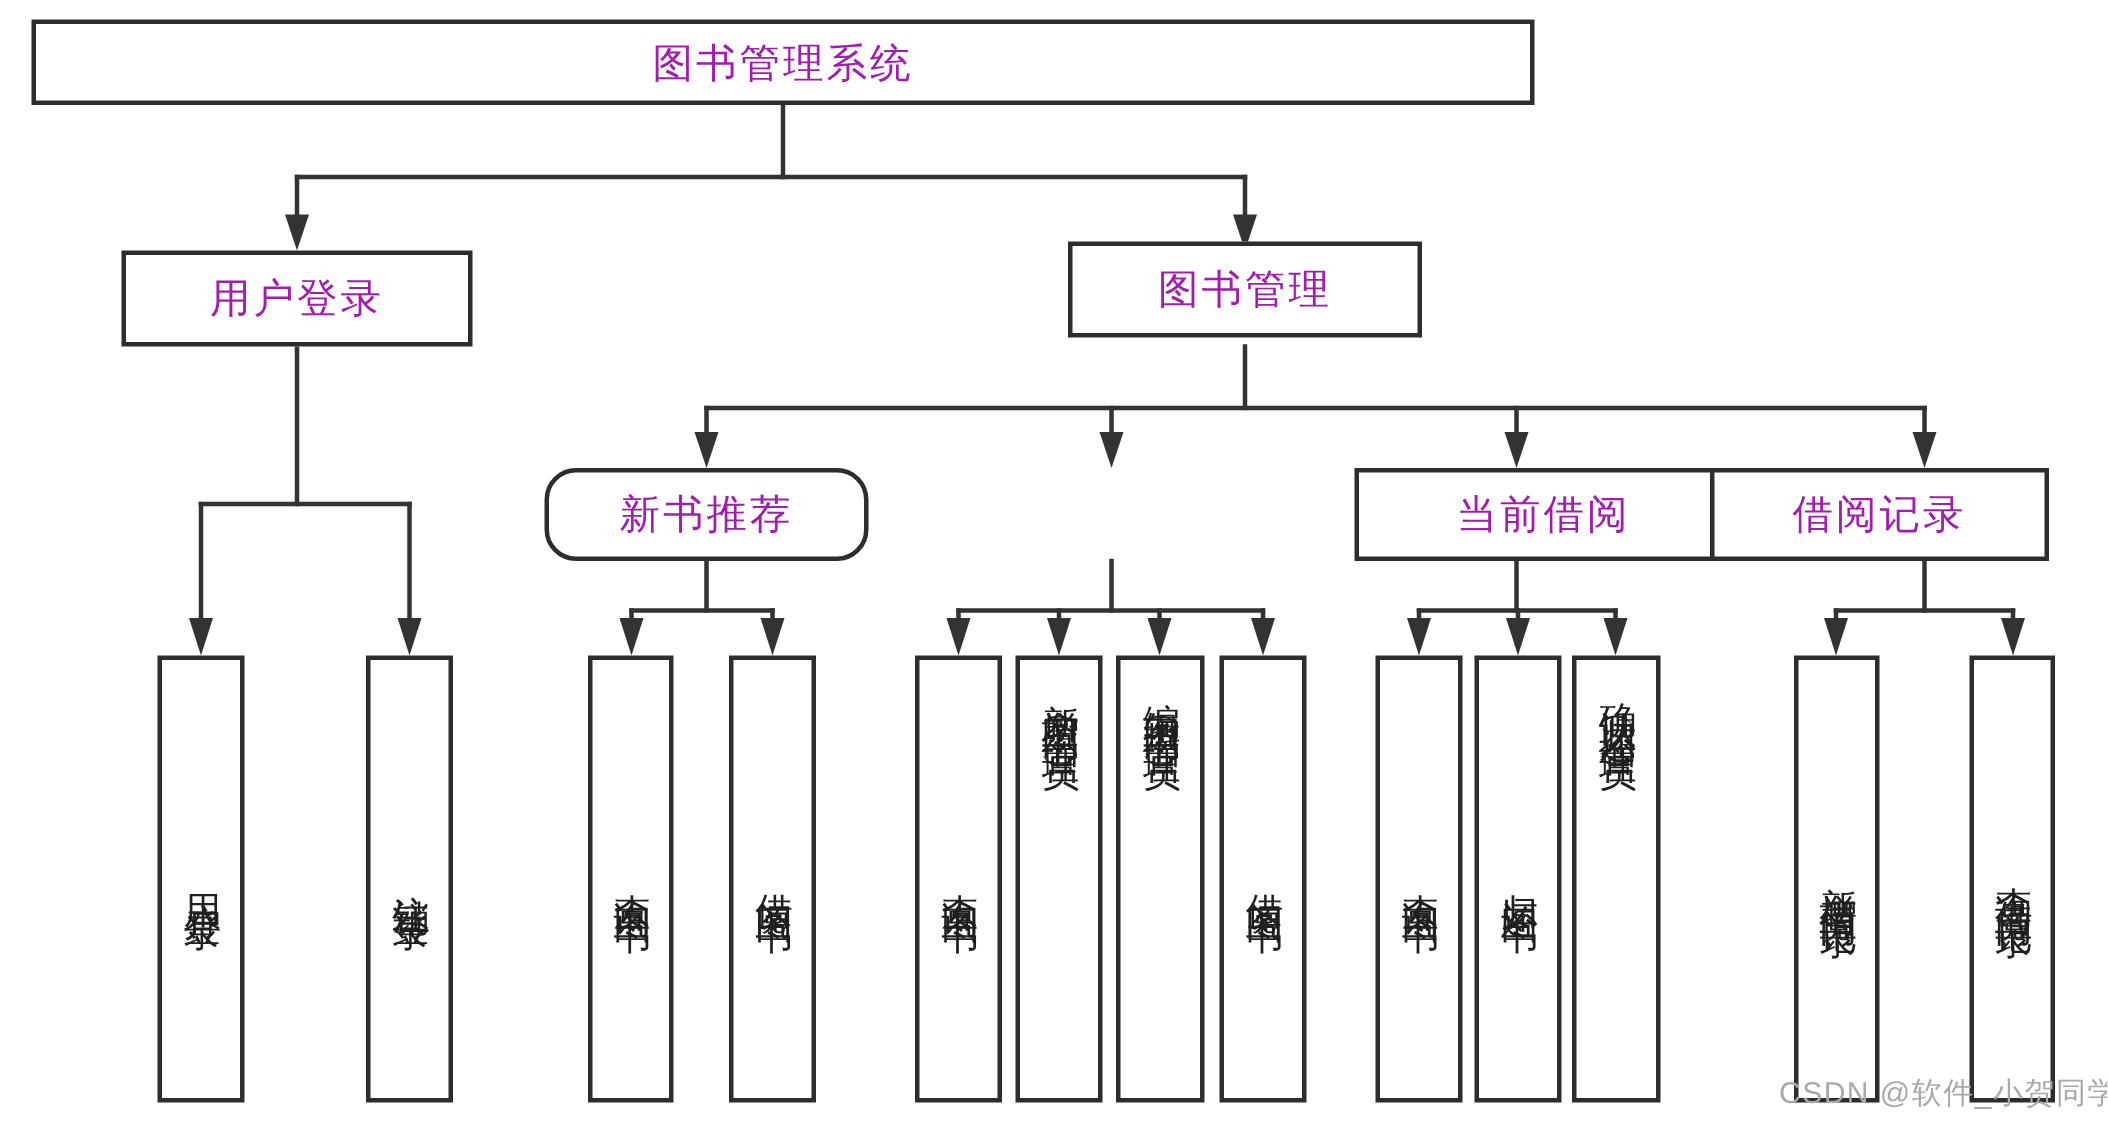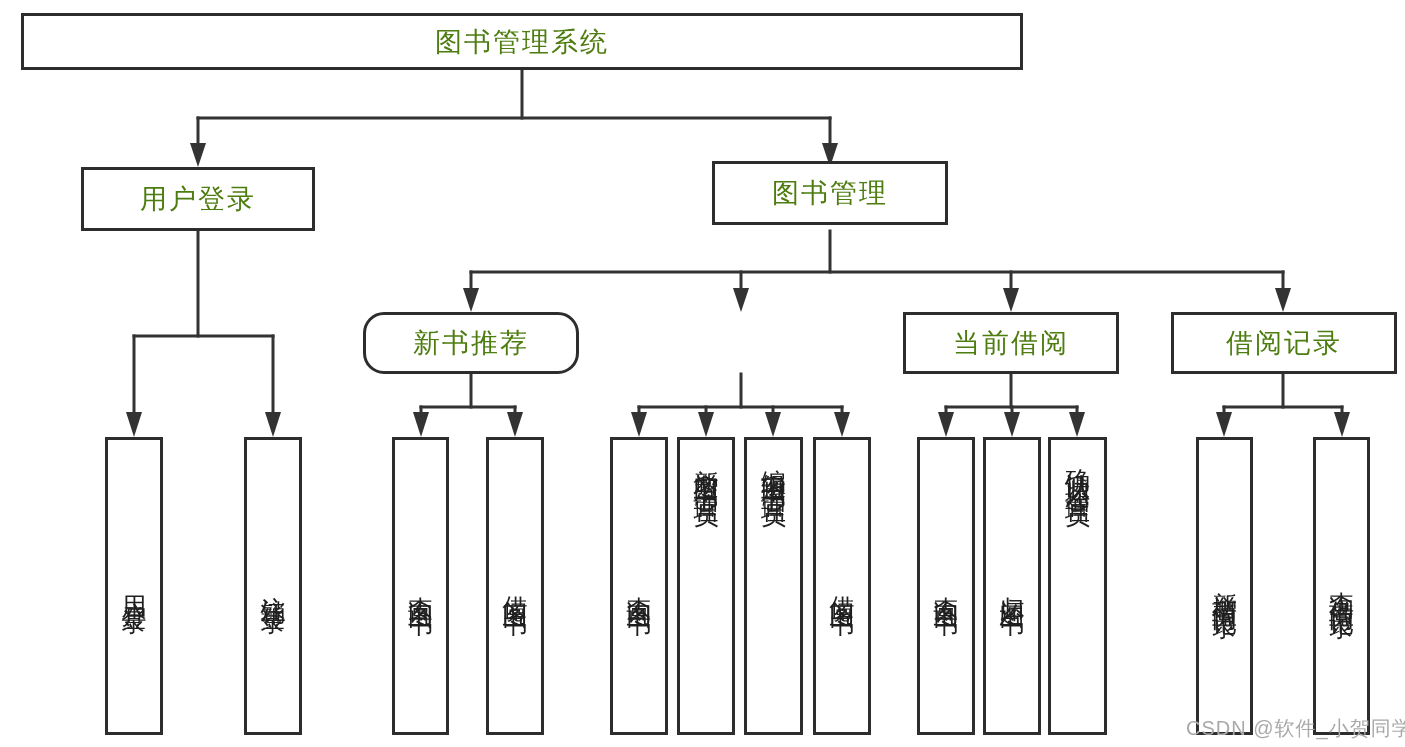--- a/index.html
+++ b/index.html
@@ -27,31 +27,31 @@
     border: 3px solid #2d2d2d;
     display: flex;
     align-items: center;
     justify-content: center;
     z-index: 2;
   }
   .node .hlabel {
     font-size: 27px;
     letter-spacing: 2px;
     white-space: nowrap;
-    color: #4d7c0f;
+    color: #a21caf;
     text-align: center;
   }
   .root-box  { left: 21px;  top: 13px;  width: 1002px; height: 57px; }
   .l2-a      { left: 81px;  top: 167px; width: 234px;  height: 64px; }
   .l2-b      { left: 712px; top: 161px; width: 236px;  height: 64px; }
   .l3        { top: 312px;  height: 62px; }
   .l3-0 { left: 363px;  width: 216px; border-radius: 21px; }
   .l3-1 { left: 633px;  width: 216px; }
-  .l3-2 { left: 903px;  width: 216px; }
-  .l3-3 { left: 1171px; width: 226px; }
+  .l3-2 { left: 903px;  width: 252px; }
+  .l3-3 { left: 1140px; width: 226px; }
   .leaf {
     position: absolute;
     top: 437px;
     height: 298px;
     box-sizing: border-box;
     background: #ffffff;
     border: 3px solid #2d2d2d;
     display: flex;
     align-items: center;
     justify-content: center;

